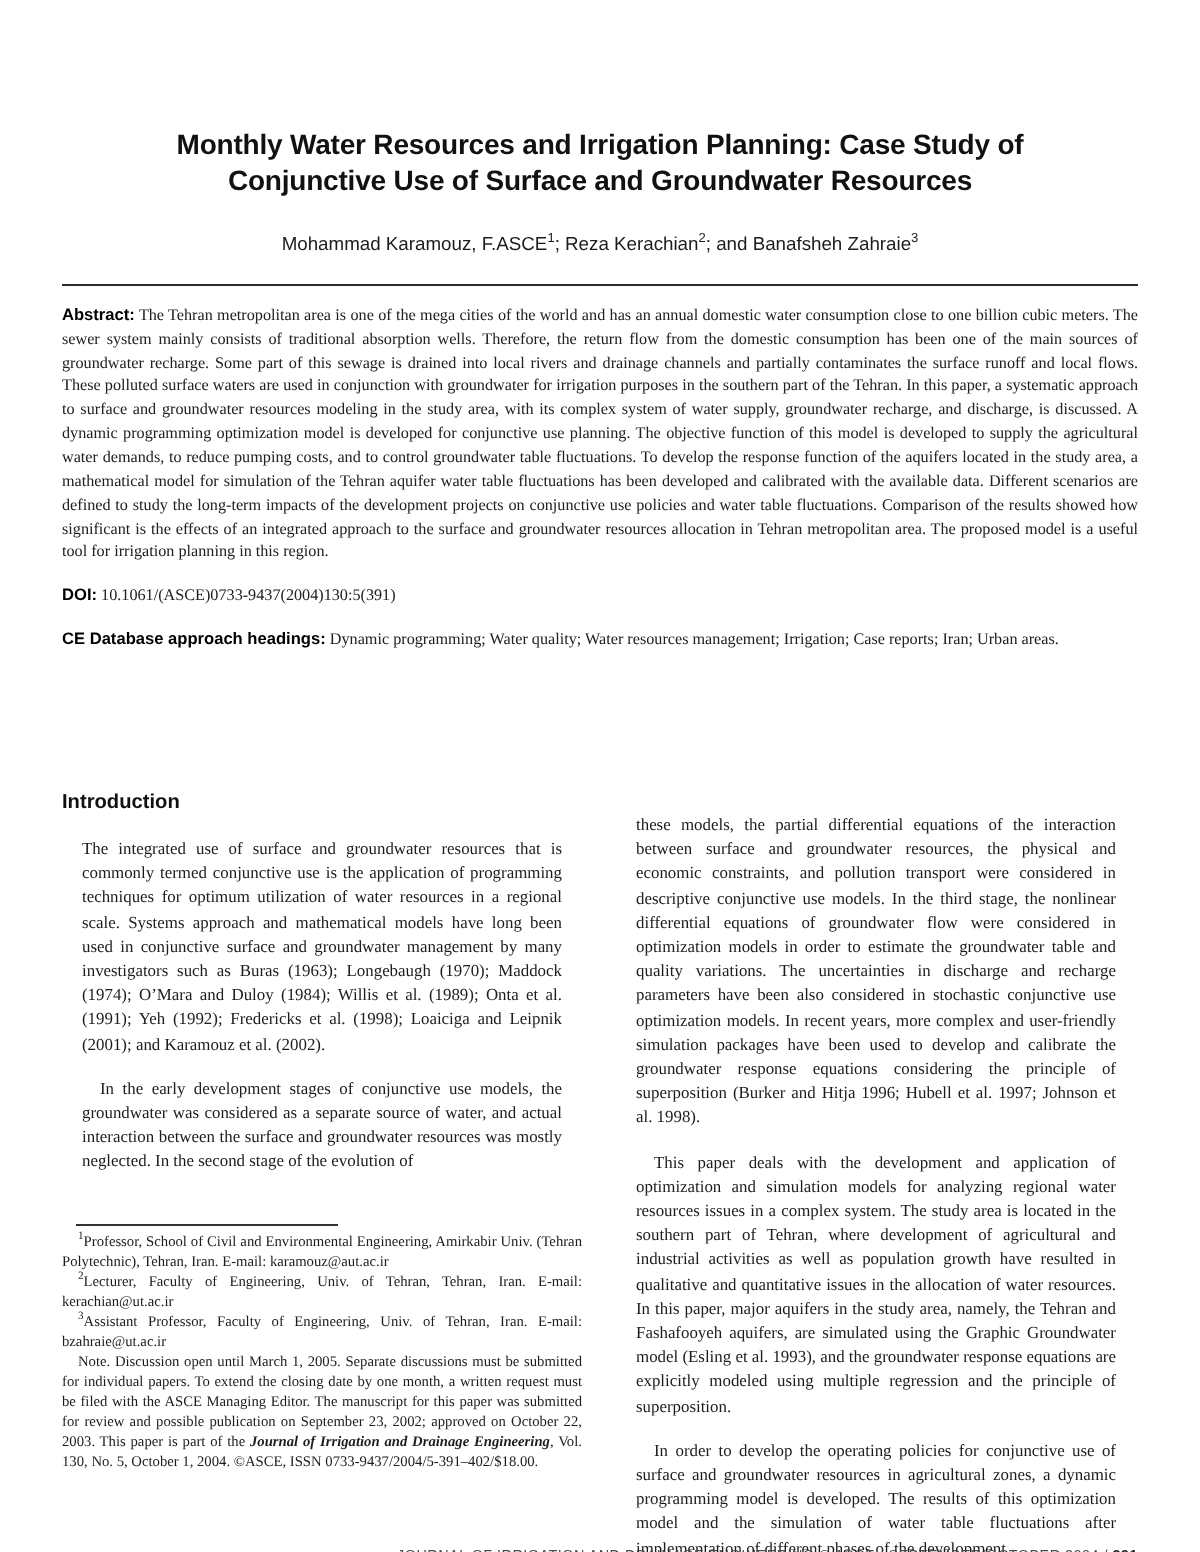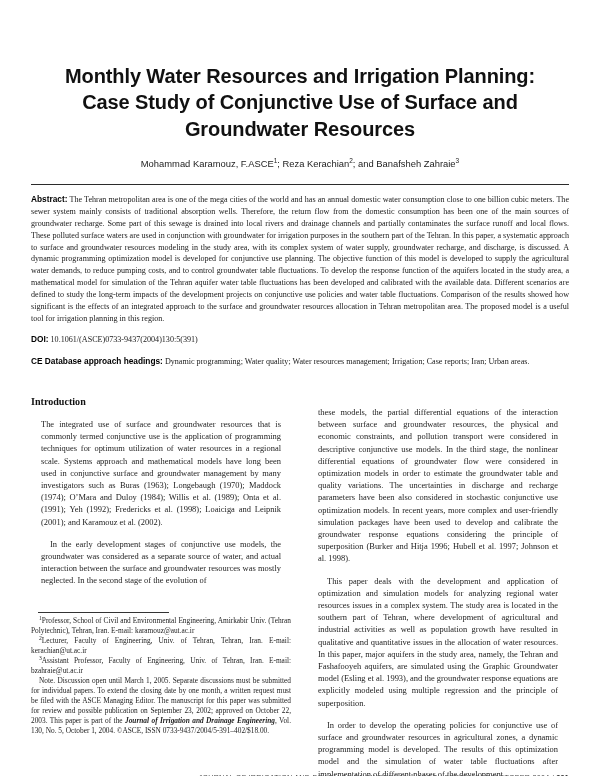--- a/index.html
+++ b/index.html
@@ -21,21 +21,21 @@
     left: 0; top: 0;
     width: 600px;
     height: 776px;
     padding: 0 31px;
   }
 
   
   .title {
     font-family: "Liberation Sans", sans-serif;
     font-weight: bold;
-    font-size: 20px;
+    font-size: 14px;
     line-height: 1.32;
     text-align: center;
     color: #111;
     margin: 0;
     padding: 63px 26px 0 26px;
     letter-spacing: -0.1px;
   }
   .authors {
     font-family: "Liberation Sans", sans-serif;
     font-size: 9.4px;
@@ -90,21 +90,21 @@
     width: 538px;
     height: 340px;
     display: flex;
     gap: 17px;
   }
   .col {
     width: 260px;
     position: relative;
   }
   .section-head {
-    font-family: Liberation Serif, serif;
+    font-family: Liberation Sans, sans-serif;
     font-weight: bold;
     font-size: 10.1px;
     color: #111;
     margin: 0 0 11px 0;
   }
   .body-text {
     font-size: 8.45px;
     line-height: 1.445;
     text-align: justify;
     color: #1c1c1c;

